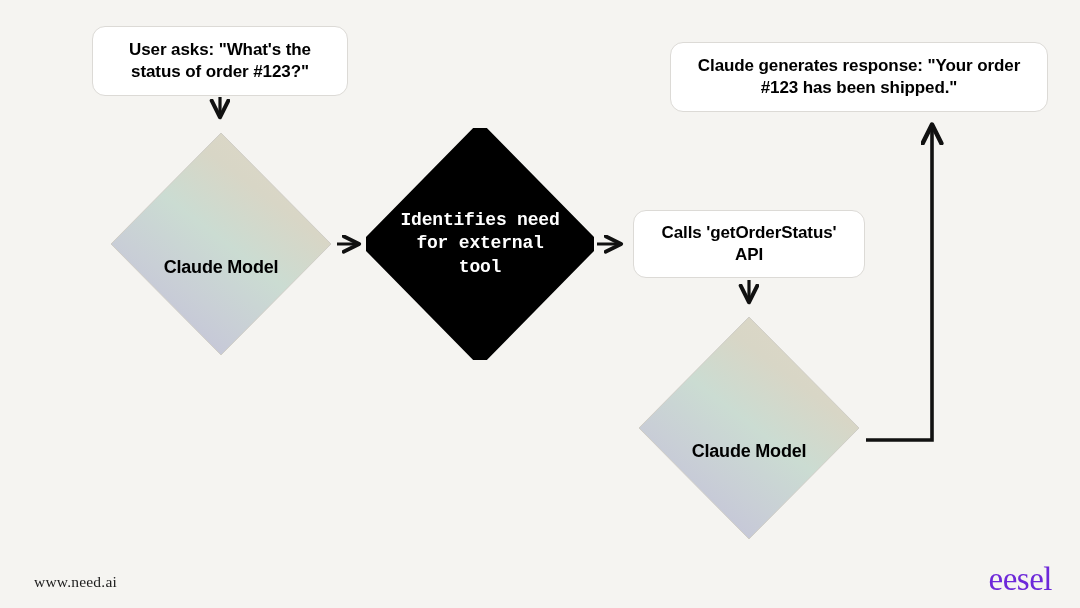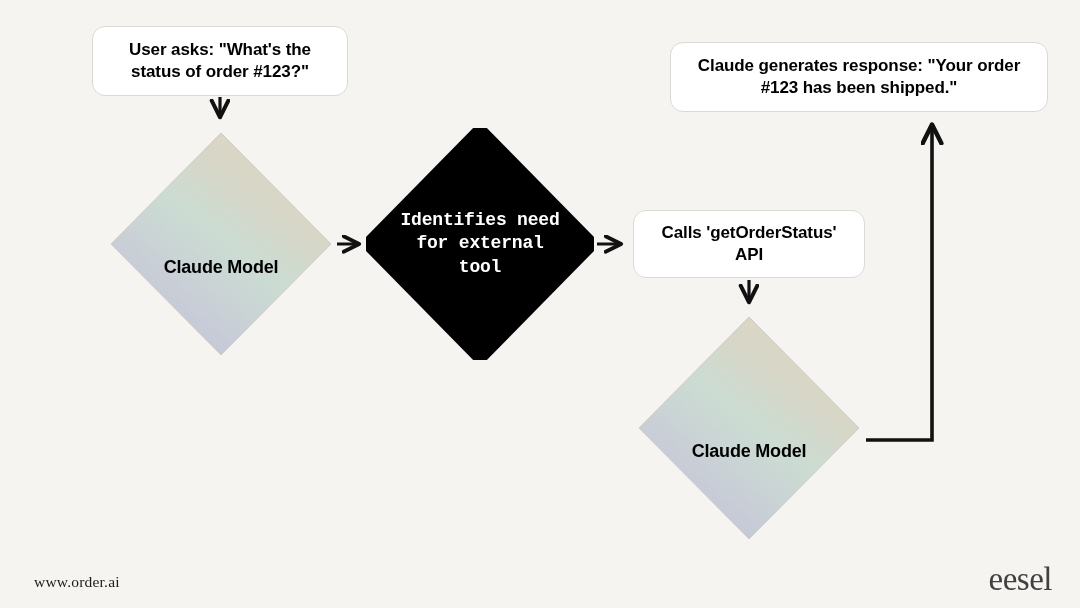--- a/index.html
+++ b/index.html
@@ -110,21 +110,21 @@
     font-family: "Liberation Serif", serif;
     font-size: 15.5px;
     color: #1c1c1c;
     letter-spacing: 0.2px;
   }
   #brand-logo {
     position: absolute;
     right: 28px; bottom: 12px;
     font-family: "Liberation Serif", serif;
     font-size: 33px;
-    color: #404040;
+    color: #6d28d9;
     letter-spacing: -0.5px;
     line-height: 1;
   }
 </style>
 </head>
 <body>
 
 <div id="canvas">
 
   <svg class="conn" width="1080" height="608" style="left:0;top:0;">
@@ -199,16 +199,16 @@
       </defs>
       <path d="M115 5 L225 116 L115 227 L5 116 Z" fill="url(#gradB)" stroke="#cfcdc6" stroke-width="1" stroke-linejoin="round" vector-effect="non-scaling-stroke"></path>
     </svg>
     <span class="dlabel">Claude Model</span>
   </div>
 
   <div class="rbox" id="box-claude-response">
     <span>Claude generates response: "Your order #123 has been shipped."</span>
   </div>
 
-  <div id="footer-url">www.order.ai</div>
+  <div id="footer-url">www.need.ai</div>
   <div id="brand-logo">eesel</div>
 
 </div>
 
 </body></html>

